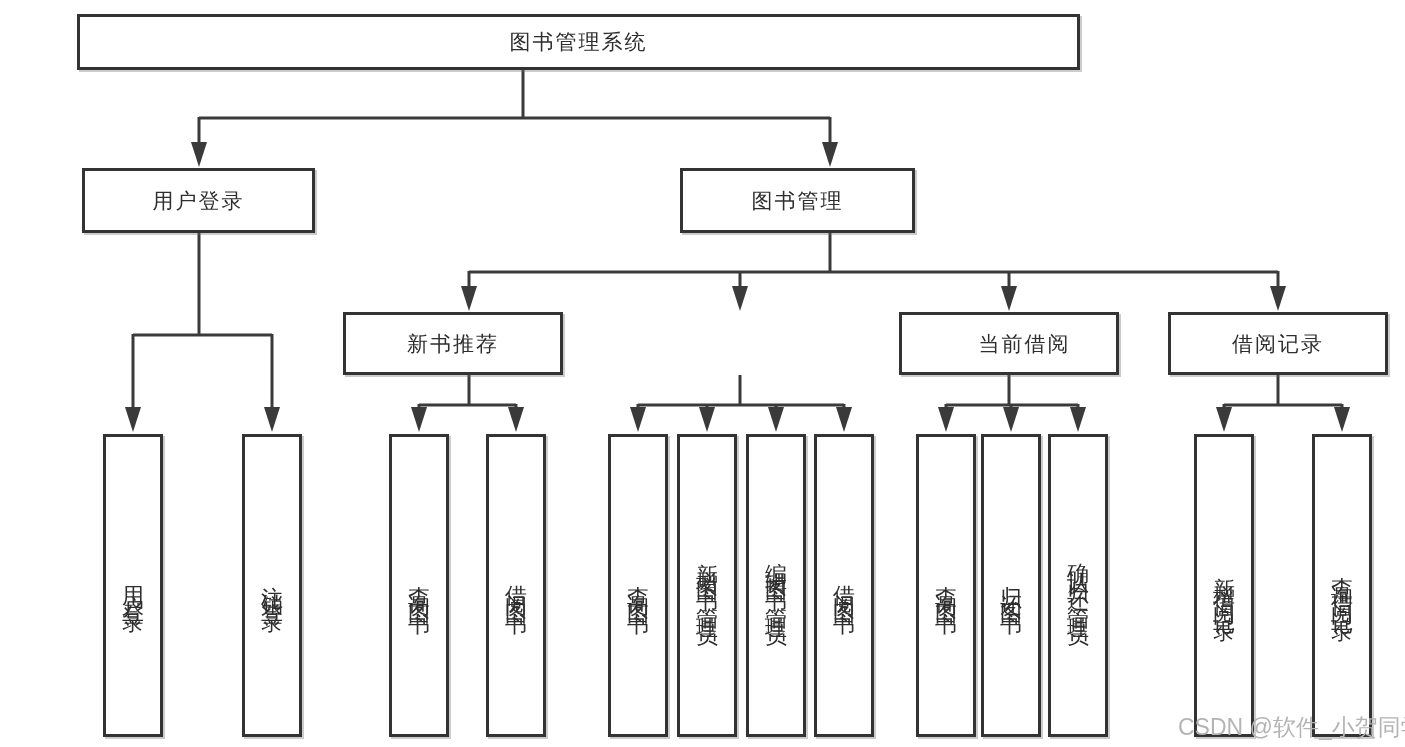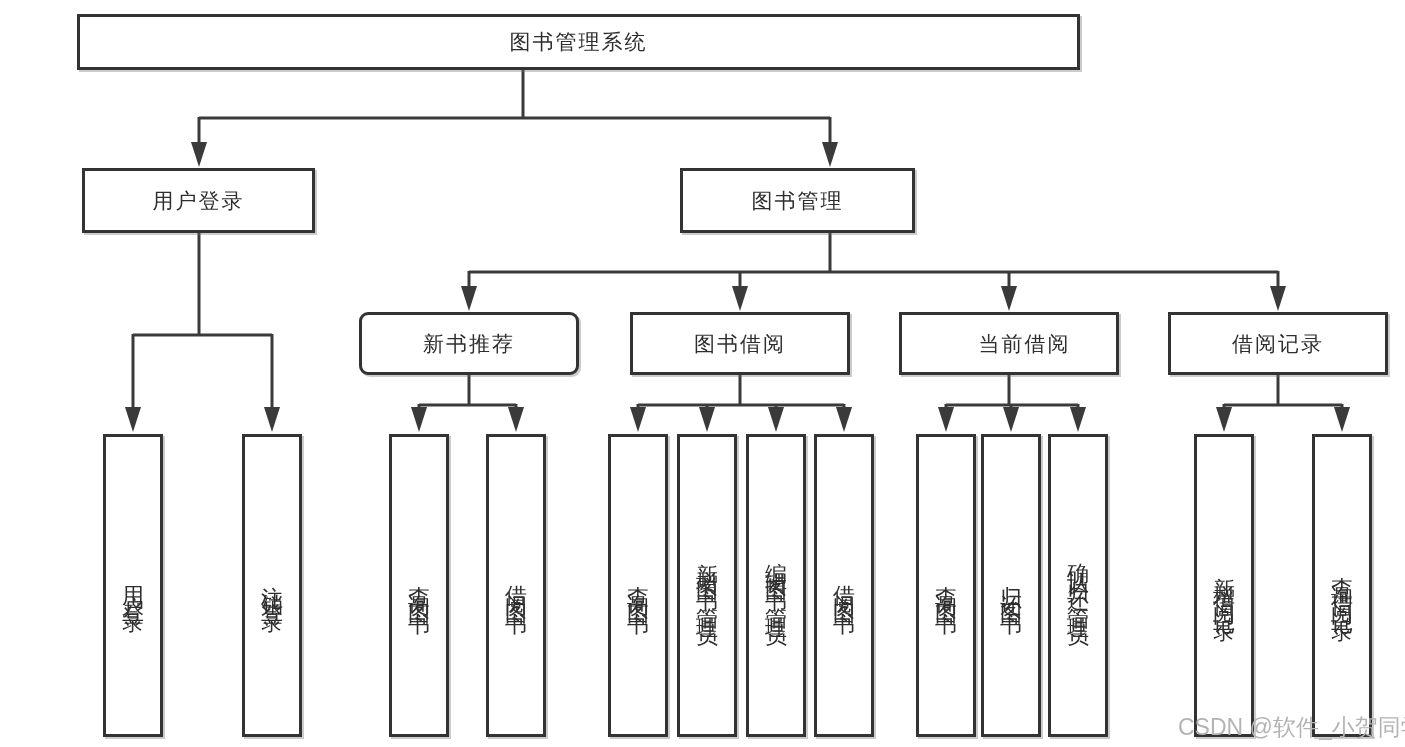--- a/index.html
+++ b/index.html
@@ -46,21 +46,21 @@
     line-height: 1;
     white-space: nowrap;
   }
   
   #n-root      { left: 33px;   top: 14px;  width: 1003px; height: 56px; margin-left: 44px; }
   
   #n-userlogin { left: 82px;   top: 168px; width: 233px;  height: 65px; }
   #n-bookmgmt  { left: 680px;  top: 168px; width: 235px;  height: 65px; }
   
   .box-l3      { top: 312px; width: 220px; height: 63px; }
-  #n-newbook   { left: 359px; border-radius: 9px;  }
+  #n-newbook   { left: 343px;  }
   #n-borrow    { left: 630px;  }
   #n-current   { left: 899px; padding-left: 31px;  }
   #n-records   { left: 1168px; }
   
   .leaf { top: 434px; width: 60px; height: 303px; }
   #l1  { left: 103px;  }
   #l2  { left: 242px;  }
   #l3  { left: 389px;  }
   #l4  { left: 486px;  }
   #l5  { left: 608px;  }
@@ -159,23 +159,20 @@
   <div class="node" id="n-userlogin">
     <span class="hlabel">用户登录</span>
   </div>
   <div class="node" id="n-bookmgmt">
     <span class="hlabel">图书管理</span>
   </div>
 
   <div class="node box-l3" id="n-newbook">
     <span class="hlabel">新书推荐</span>
   </div>
-  <div class="node box-l3" id="n-borrow">
-    <span class="hlabel">图书借阅</span>
-  </div>
   <div class="node box-l3" id="n-current">
     <span class="hlabel">当前借阅</span>
   </div>
   <div class="node box-l3" id="n-records">
     <span class="hlabel">借阅记录</span>
   </div>
 
   <div class="node leaf" id="l1">
     <span class="vtext">用户登录</span>
   </div>

